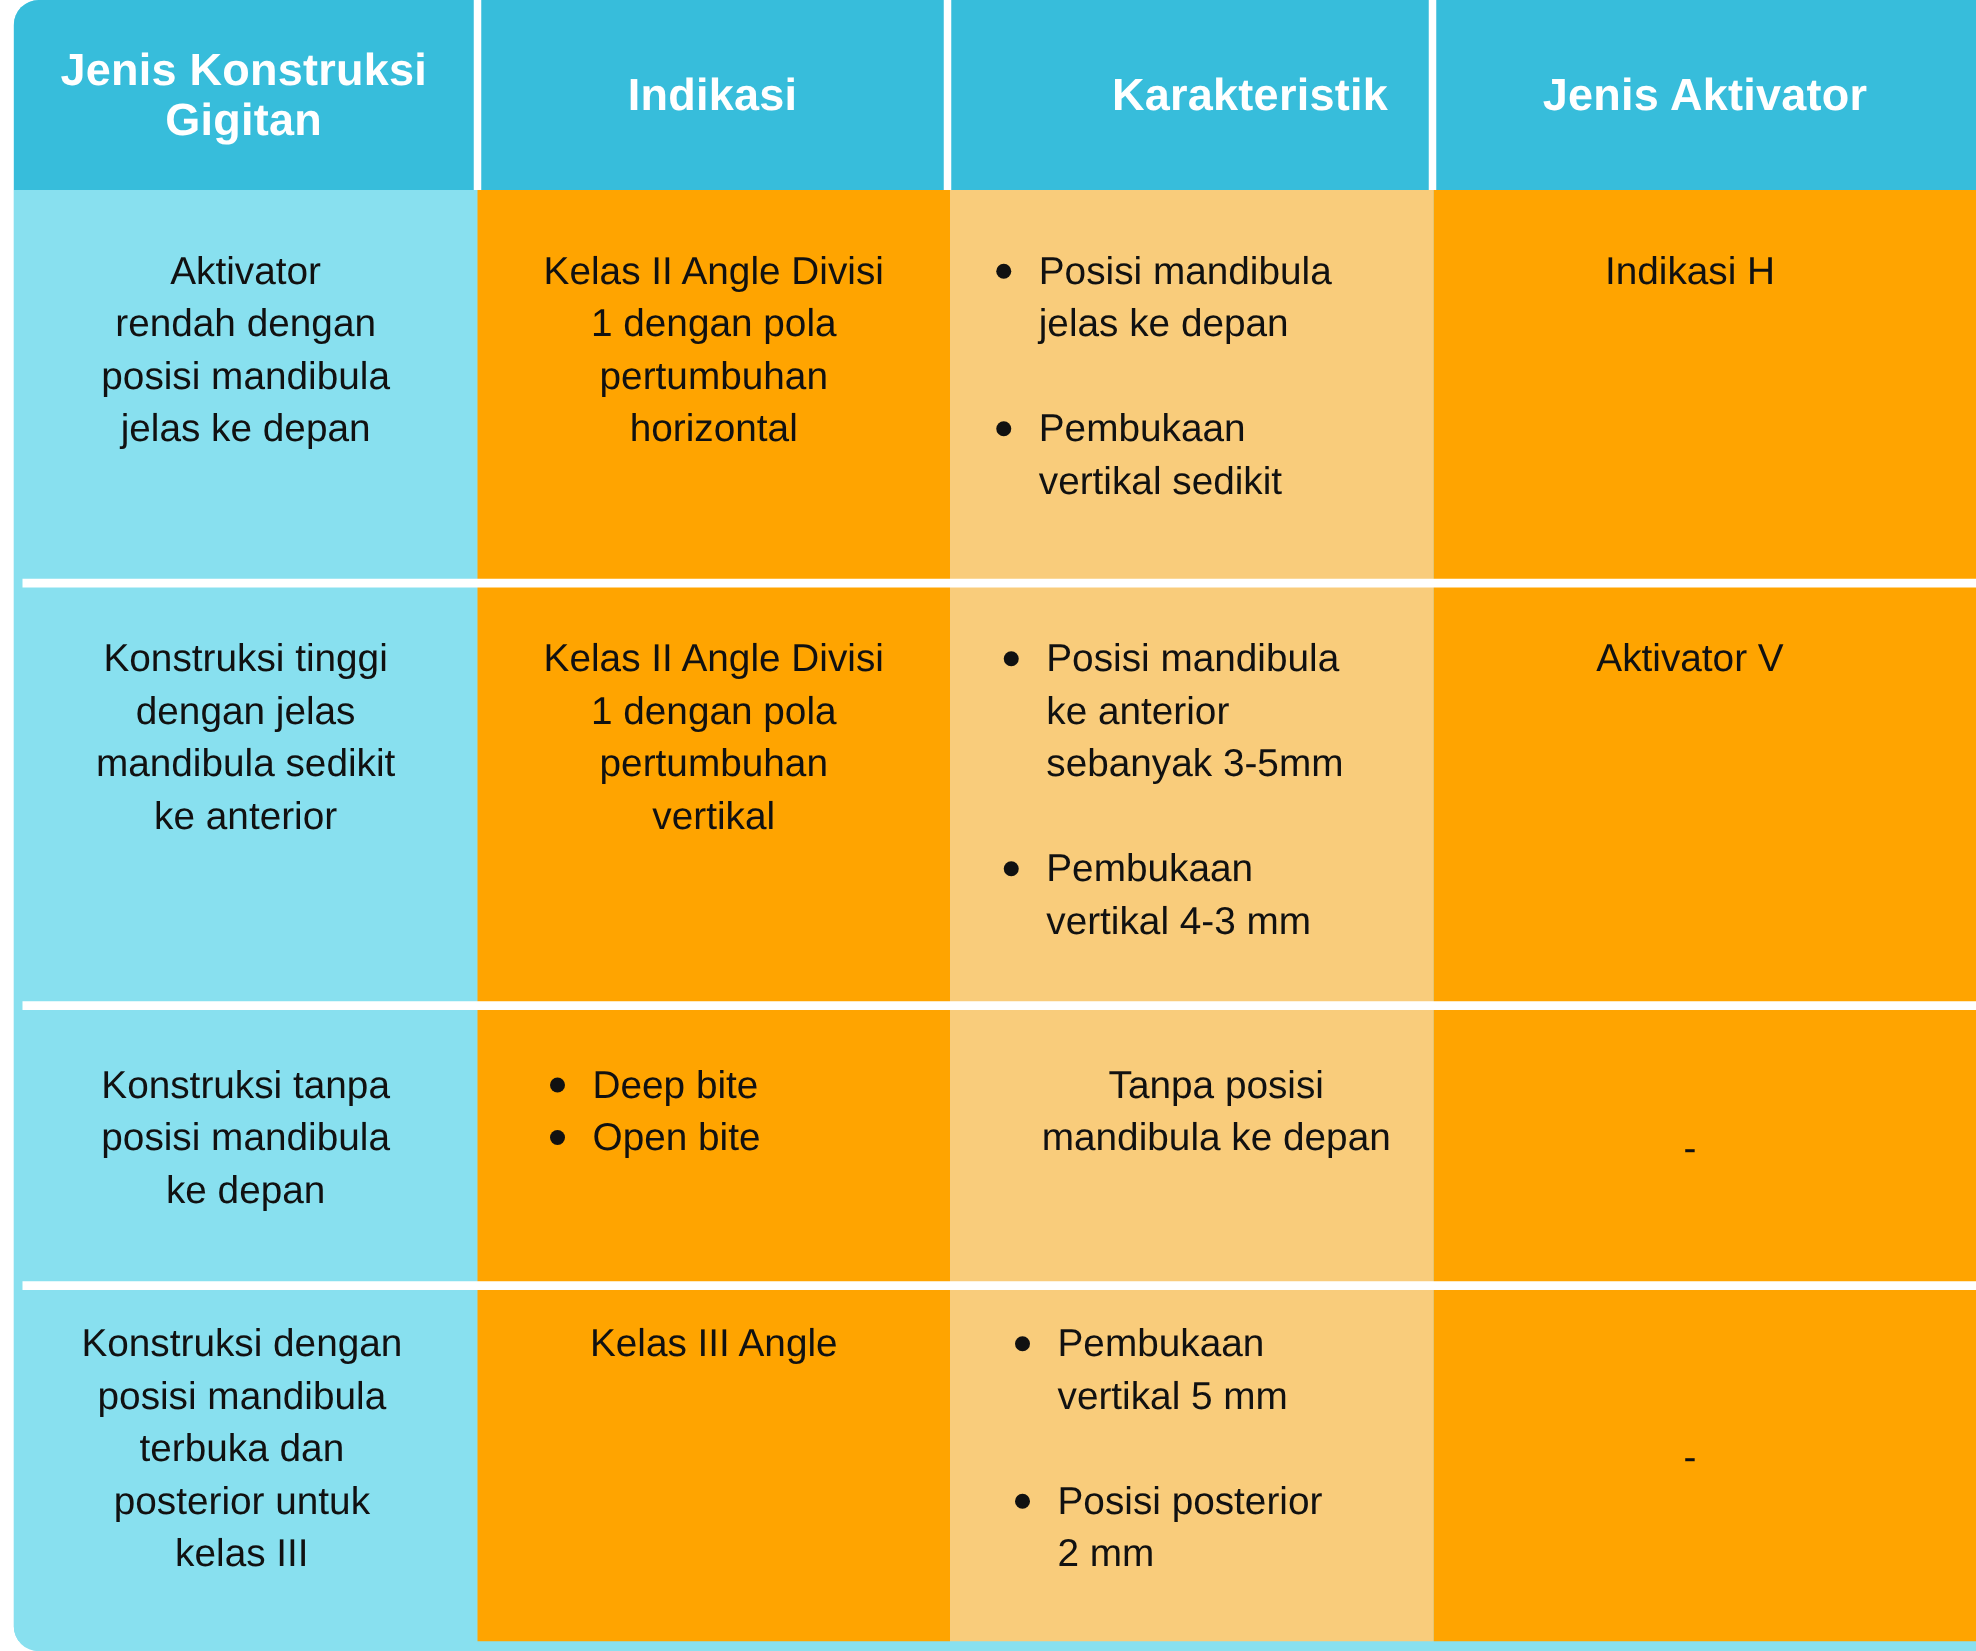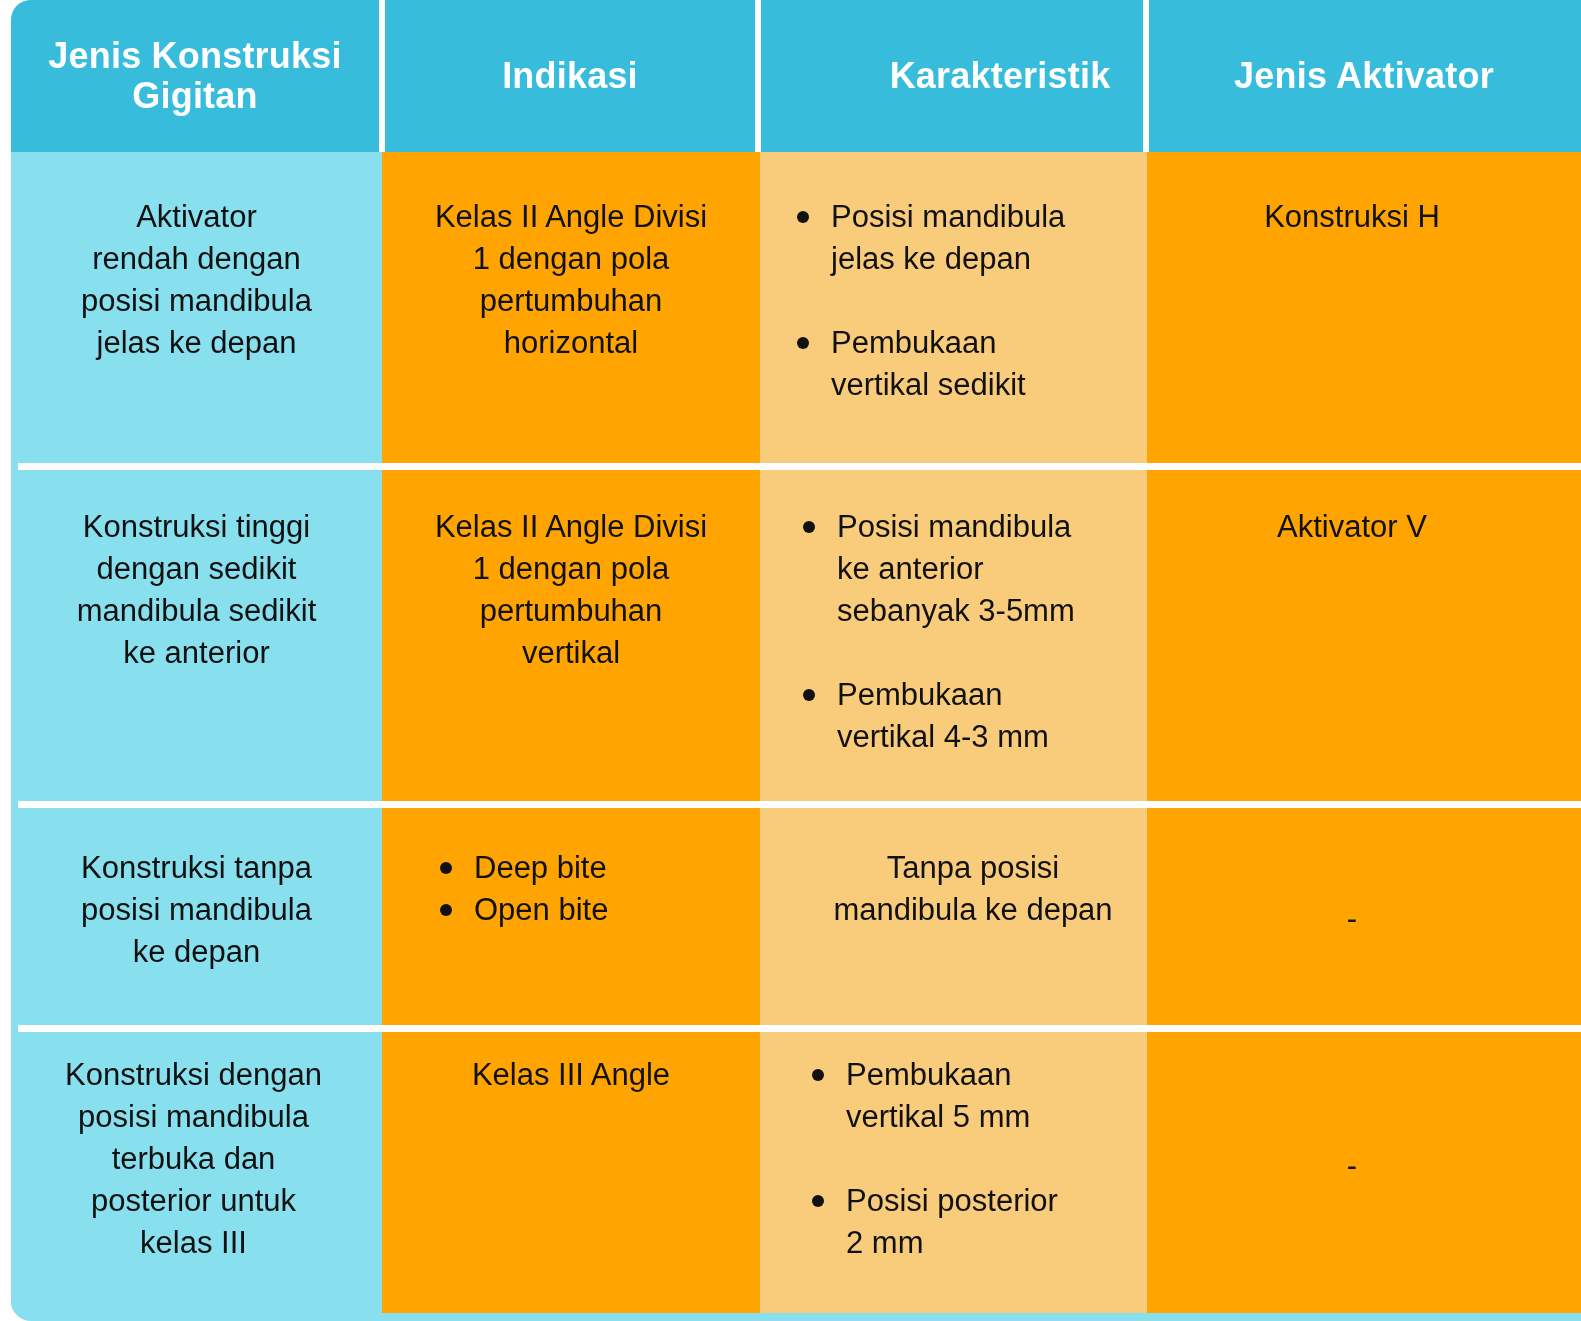--- a/index.html
+++ b/index.html
@@ -164,26 +164,26 @@
         <span class="line">jelas ke depan</span>
       </li>
       <li>
         <span class="bullet-dot"></span>
         <span class="line">Pembukaan</span>
         <span class="line">vertikal sedikit</span>
       </li>
     </ul>
   </div>
   <div class="cell center" style="left:1136px; width:410px; top:196px;">
-    <span class="line">Konstruksi H</span>
+    <span class="line">Indikasi H</span>
   </div>
 
   <div class="cell center" style="left:0; width:371px; top:506px;">
     <span class="line">Konstruksi tinggi</span>
-    <span class="line">dengan sedikit</span>
+    <span class="line">dengan jelas</span>
     <span class="line">mandibula sedikit</span>
     <span class="line">ke anterior</span>
   </div>
   <div class="cell center" style="left:371px; width:378px; top:506px;">
     <span class="line">Kelas II Angle Divisi</span>
     <span class="line">1 dengan pola</span>
     <span class="line">pertumbuhan</span>
     <span class="line">vertikal</span>
   </div>
   <div class="cell" style="left:788px; width:348px; top:506px;">

